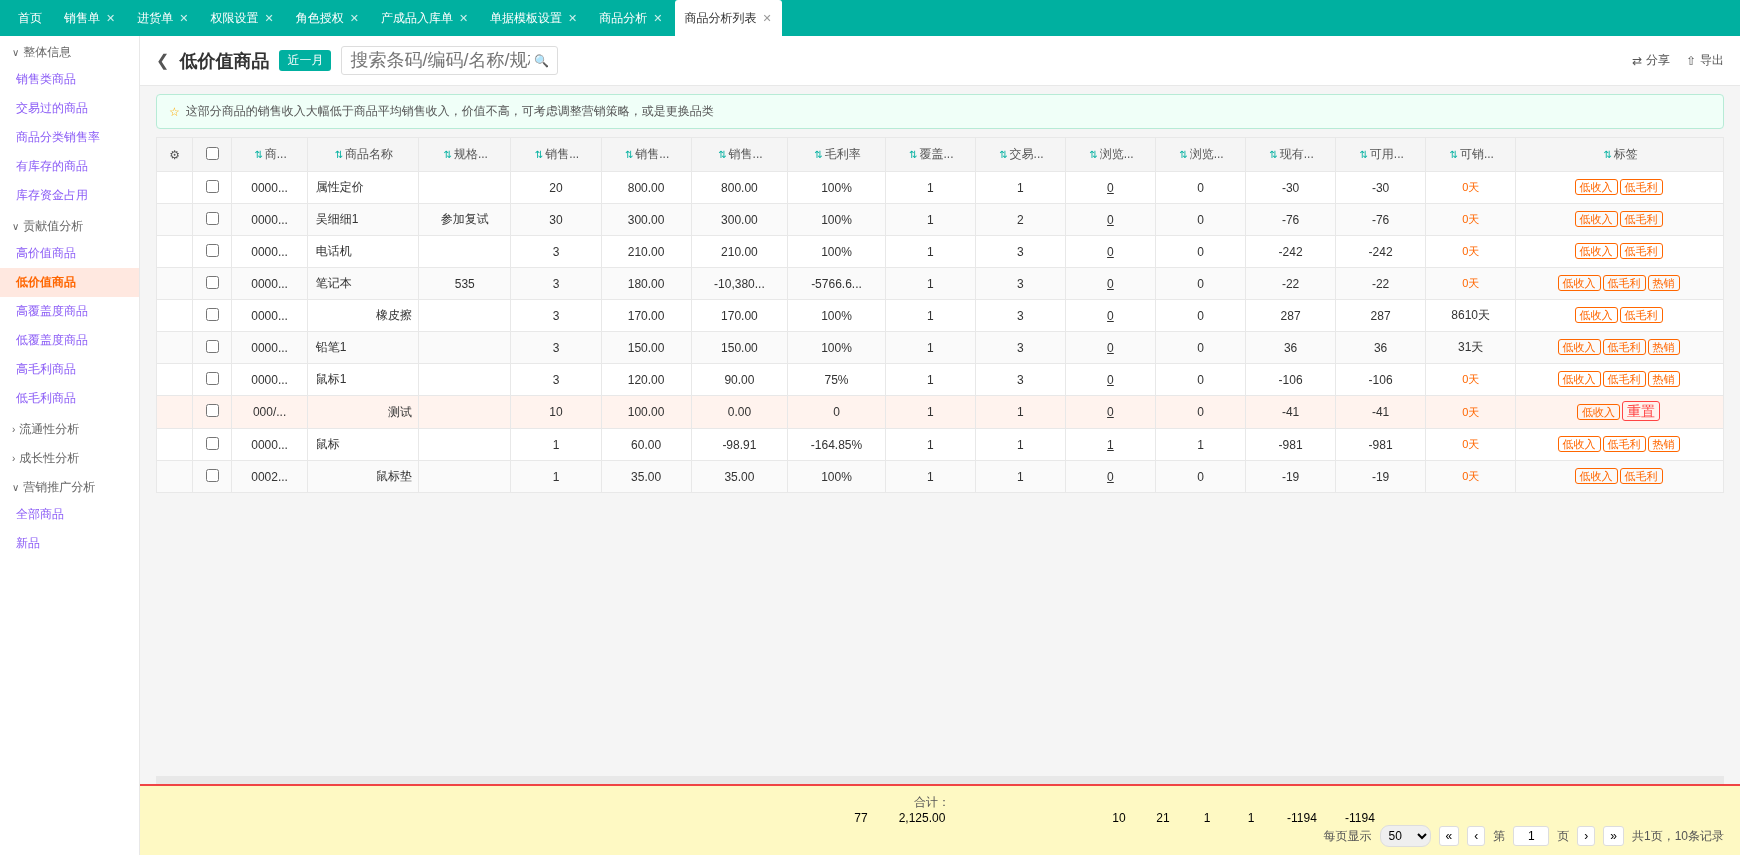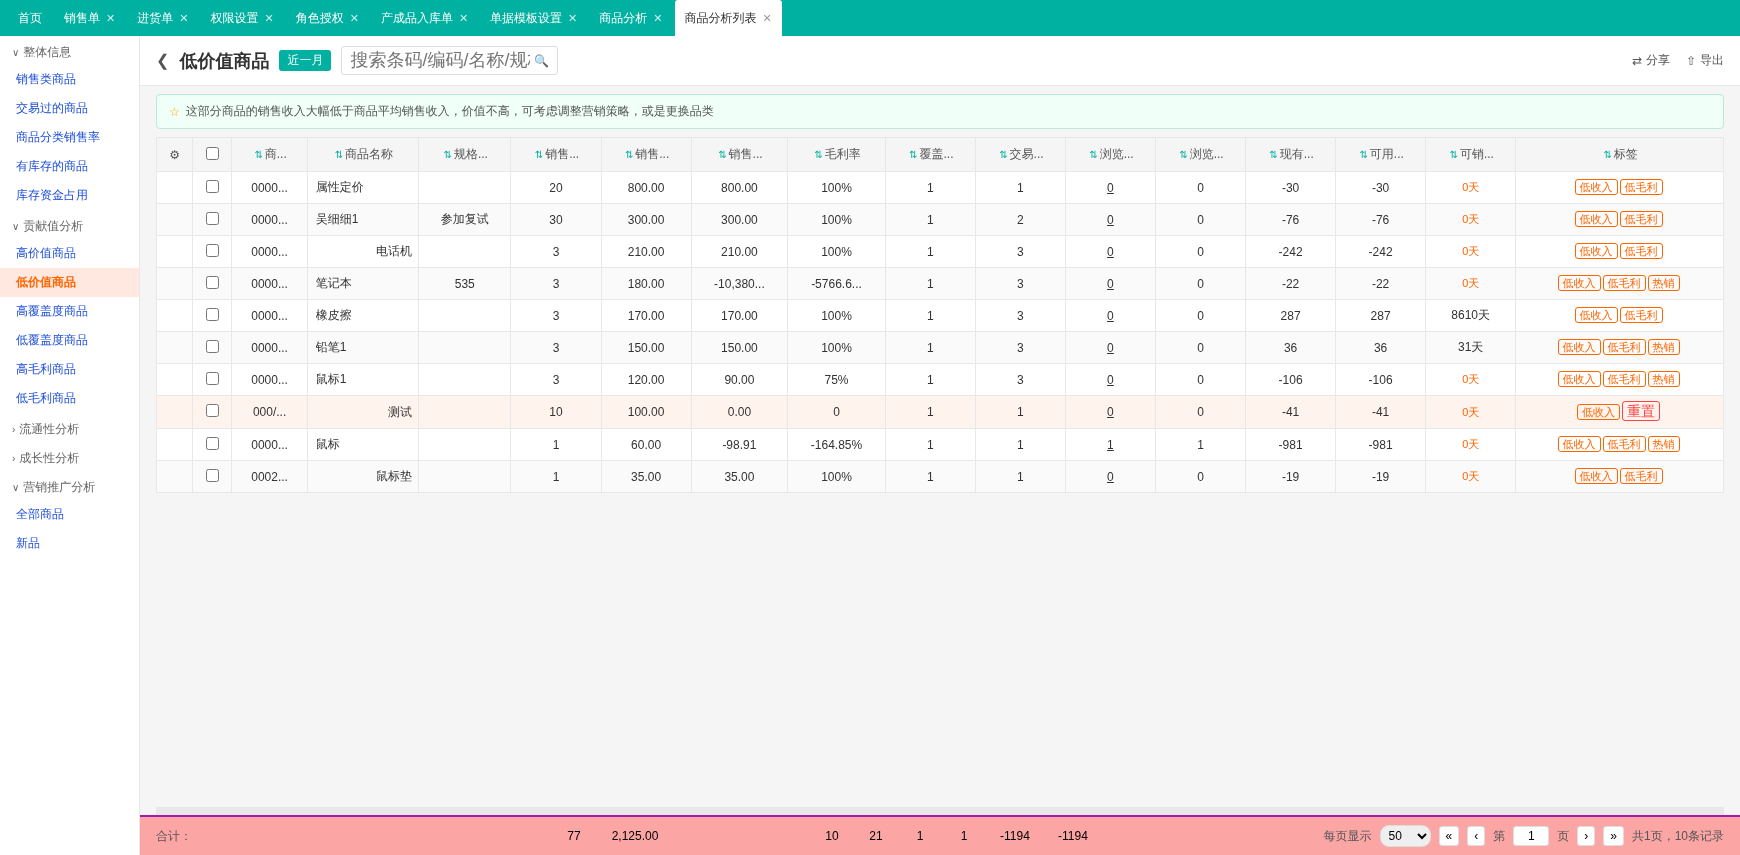--- a/index.html
+++ b/index.html
@@ -49,21 +49,21 @@
       padding: 8px 12px 4px;
       color: #666;
       font-size: 12px;
       display: flex;
       align-items: center;
       gap: 4px;
     }
     .sidebar-group-title .arrow { font-size: 10px; }
     .sidebar-item {
       padding: 6px 16px;
-      color: #1d4ed8;
+      color: #8b5cf6;
       cursor: pointer;
       font-size: 12px;
     }
     .sidebar-item.active { background: #ffe8e0; color: #ff6600; font-weight: bold; }
 
     
     .content {
       flex: 1;
       display: flex;
       flex-direction: column;
@@ -175,26 +175,27 @@
       color: #333;
       white-space: nowrap;
     }
     tr:nth-child(even) td { background: #fafafa; }
     tr.highlighted td { background: #fff3ee; }
     .underline { text-decoration: underline; cursor: pointer; }
     .sort-icon { color: #00b0a0; margin: 0 2px; font-size: 10px; }
 
     
     .table-footer {
-      background: #fca5a5;
-      border-top: 2px solid #a21caf;
+      background: #fef9c3;
+      border-top: 2px solid #ef4444;
       padding: 8px 16px;
       display: flex;
       align-items: center;
       flex-shrink: 0;
+      flex-direction: column;
     }
     .total-label { color: #555; margin-right: 16px; }
     .pagination {
       margin-left: auto;
       display: flex;
       align-items: center;
       gap: 8px;
       color: #555;
     }
     .pagination select {
@@ -394,21 +395,21 @@
       <td>0</td>
       <td>-76</td>
       <td>-76</td>
       <td><span style="color:#ff6600;font-size:11px;">0天</span></td>
       <td><span style="color:#ff6600;border:1px solid #ff6600;border-radius:3px;padding:1px 4px;margin-right:2px;font-size:11px;">低收入</span><span style="color:#ff6600;border:1px solid #ff6600;border-radius:3px;padding:1px 4px;margin-right:2px;font-size:11px;">低毛利</span></td>
     </tr>
             <tr>
       <td></td>
       <td><input type="checkbox" style=""></td>
       <td>0000...</td>
-      <td style="text-align:right;padding-left:8px;">电话机</td>
+      <td style="text-align:left;padding-left:8px;">电话机</td>
       <td></td>
       <td>3</td>
       <td>210.00</td>
       <td>210.00</td>
       <td>100%</td>
       <td>1</td>
       <td>3</td>
       <td><span class="underline">0</span></td>
       <td>0</td>
       <td>-242</td>
@@ -432,21 +433,21 @@
       <td>0</td>
       <td>-22</td>
       <td>-22</td>
       <td><span style="color:#ff6600;font-size:11px;">0天</span></td>
       <td><span style="color:#ff6600;border:1px solid #ff6600;border-radius:3px;padding:1px 4px;margin-right:2px;font-size:11px;">低收入</span><span style="color:#ff6600;border:1px solid #ff6600;border-radius:3px;padding:1px 4px;margin-right:2px;font-size:11px;">低毛利</span><span style="color:#ff6600;border:1px solid #ff6600;border-radius:3px;padding:1px 4px;margin-right:2px;font-size:11px;">热销</span></td>
     </tr>
             <tr>
       <td></td>
       <td><input type="checkbox" style=""></td>
       <td>0000...</td>
-      <td style="text-align:left;padding-left:8px;">橡皮擦</td>
+      <td style="text-align:right;padding-left:8px;">橡皮擦</td>
       <td></td>
       <td>3</td>
       <td>170.00</td>
       <td>170.00</td>
       <td>100%</td>
       <td>1</td>
       <td>3</td>
       <td><span class="underline">0</span></td>
       <td>0</td>
       <td>287</td>

